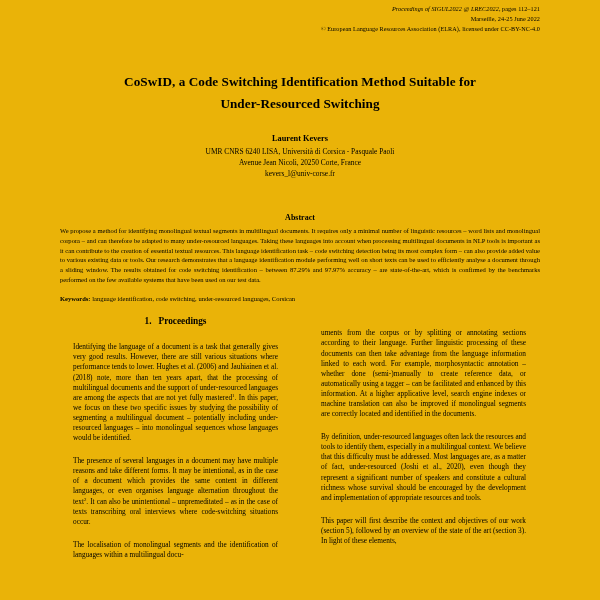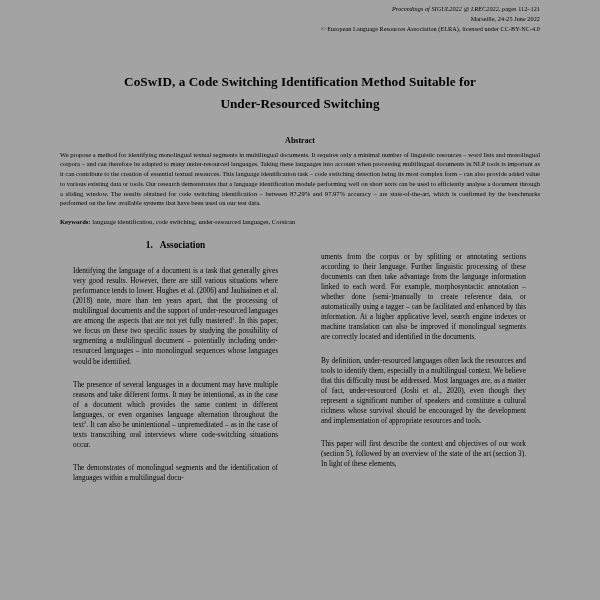--- a/index.html
+++ b/index.html
@@ -4,21 +4,21 @@
 <style>
   html, body {
     margin: 0;
     padding: 0;
     background: #ffffff;
   }
   .page {
     position: relative;
     width: 600px;
     height: 600px;
-    background: #a3a3a3;
+    background: #eab308;
     font-family: "Liberation Serif", "DejaVu Serif", serif;
     color: #000000;
     overflow: hidden;
     box-sizing: border-box;
     padding: 0 60px;
   }
   .header-block {
     text-align: right;
     font-size: 6.2px;
     line-height: 1.62;
@@ -47,21 +47,21 @@
     font-size: 8.3px;
     font-weight: bold;
     line-height: 1.55;
   }
   .affil {
     font-size: 7.4px;
     line-height: 1.52;
   }
 
   .abstract-title {
-    margin-top: 21px;
+    margin-top: 32px;
     text-align: center;
     font-size: 8px;
     font-weight: bold;
     line-height: 1.6;
   }
   .abstract-body {
     margin-top: 2px;
     font-size: 6.55px;
     line-height: 1.485;
     text-align: justify;
@@ -111,33 +111,39 @@
     <div class="header-line-1"><span>Proceedings of SIGUL2022 @ LREC2022</span><span class="plain">, pages 112–121</span></div>
     <div class="header-line-2">Marseille, 24-25 June 2022</div>
     <div class="header-line-3">© European Language Resources Association (ELRA), licensed under CC-BY-NC-4.0</div>
   </div>
 
   <div class="title">
     <div>CoSwID, a Code Switching Identification Method Suitable for</div>
     <div>Under-Resourced Switching</div>
   </div>
 
+  <div class="authors">
+    <div class="author-name">Laurent Kevers</div>
+    <div class="affil">UMR CNRS 6240 LISA, Università di Corsica - Pasquale Paoli</div>
+    <div class="affil">Avenue Jean Nicoli, 20250 Corte, France</div>
+    <div class="affil">kevers_l@univ-corse.fr</div>
+  </div>
 
   <div class="abstract-title">Abstract</div>
   <div class="abstract-body">We propose a method for identifying monolingual textual segments in multilingual documents. It requires only a minimal number of linguistic resources – word lists and monolingual corpora – and can therefore be adapted to many under-resourced languages. Taking these languages into account when processing multilingual documents in NLP tools is important as it can contribute to the creation of essential textual resources. This language identification task – code switching detection being its most complex form – can also provide added value to various existing data or tools. Our research demonstrates that a language identification module performing well on short texts can be used to efficiently analyse a document through a sliding window. The results obtained for code switching identification – between 87.29% and 97.97% accuracy – are state-of-the-art, which is confirmed by the benchmarks performed on the few available systems that have been used on our test data.</div>
 
   <div class="keywords"><b>Keywords:</b> <span>language identification, code switching, under-resourced languages, Corsican</span></div>
 
   <div class="columns">
 
     <div class="col">
-      <div class="section-head"><span class="num">1.</span><span>Association</span></div>
+      <div class="section-head"><span class="num">1.</span><span>Proceedings</span></div>
       <p class="para"><span>Identifying the language of a document is a task that generally gives very good results. However, there are still various situations where performance tends to lower. Hughes et al. (2006) and Jauhiainen et al. (2018) note, more than ten years apart, that the processing of multilingual documents and the support of under-resourced languages are among the aspects that are not yet fully mastered</span><sup>1</sup><span>. In this paper, we focus on these two specific issues by studying the possibility of segmenting a multilingual document – potentially including under-resourced languages – into monolingual sequences whose languages would be identified.</span></p>
       <p class="para"><span>The presence of several languages in a document may have multiple reasons and take different forms. It may be intentional, as in the case of a document which provides the same content in different languages, or even organises language alternation throughout the text</span><sup>2</sup><span>. It can also be unintentional – unpremeditated – as in the case of texts transcribing oral interviews where code-switching situations occur.</span></p>
-      <p class="para">The demonstrates of monolingual segments and the identification of languages within a multilingual docu-</p>
+      <p class="para">The localisation of monolingual segments and the identification of languages within a multilingual docu-</p>
     </div>
 
     <div class="col">
       <p class="para">uments from the corpus or by splitting or annotating sections according to their language. Further linguistic processing of these documents can then take advantage from the language information linked to each word. For example, morphosyntactic annotation – whether done (semi-)manually to create reference data, or automatically using a tagger – can be facilitated and enhanced by this information. At a higher applicative level, search engine indexes or machine translation can also be improved if monolingual segments are correctly located and identified in the documents.</p>
       <p class="para">By definition, under-resourced languages often lack the resources and tools to identify them, especially in a multilingual context. We believe that this difficulty must be addressed. Most languages are, as a matter of fact, under-resourced (Joshi et al., 2020), even though they represent a significant number of speakers and constitute a cultural richness whose survival should be encouraged by the development and implementation of appropriate resources and tools.</p>
       <p class="para">This paper will first describe the context and objectives of our work (section 5), followed by an overview of the state of the art (section 3). In light of these elements,</p>
     </div>
 
   </div>
 

